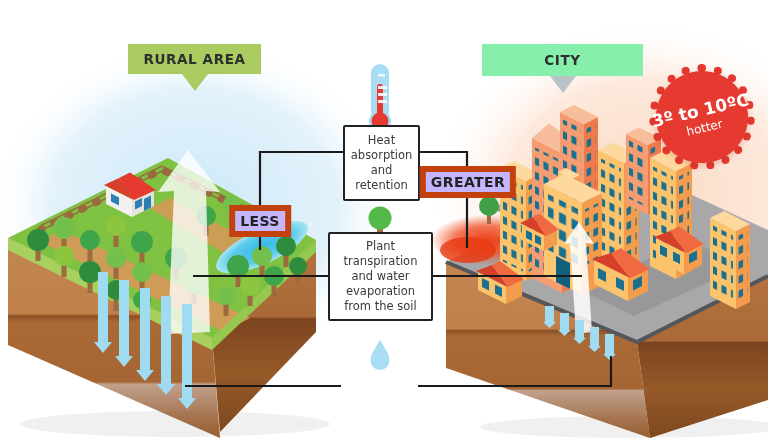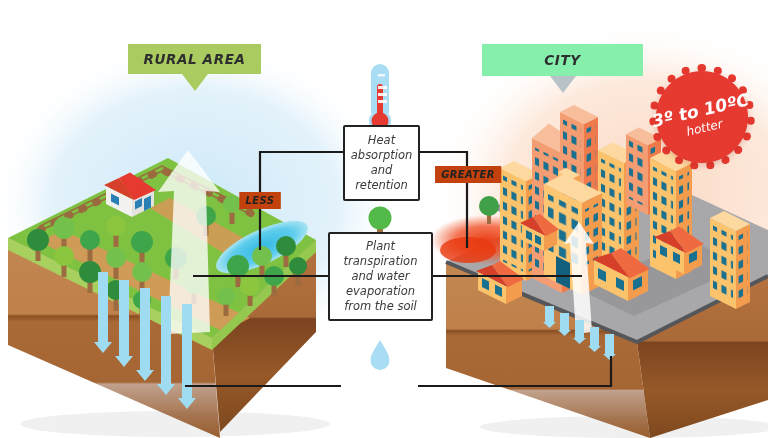--- a/index.html
+++ b/index.html
@@ -1,38 +1,38 @@
 <!DOCTYPE html>
 <html><head>
 <meta charset="utf-8">
 <style>
   html,body { margin:0; padding:0; background:#fff; }
   .stage { position:relative; width:768px; height:438px; background:#ffffff; overflow:hidden;
-           font-family:"DejaVu Sans","Liberation Sans",sans-serif;font-style:italic; }
+           font-family:"DejaVu Sans","Liberation Sans",sans-serif; }
   svg.bg { position:absolute; left:0; top:0; }
 
   .callout { position:absolute; display:flex; align-items:center; justify-content:center;
              font-weight:bold; font-size:13.5px; letter-spacing:.6px; color:#2e2e2e; }
   .callout .ptr { position:absolute; left:50%; top:100%; transform:translateX(-50%); width:0; height:0;
                   border-left:13px solid transparent; border-right:13px solid transparent; }
   .callout.rural { left:128px; top:44px; width:133px; height:30px; background:#a9cb5f; }
   .callout.rural .ptr { border-top:17px solid #a9cb5f; }
   .callout.city  { left:482px; top:44px; width:161px; height:32px; background:#86efac; }
   .callout.city .ptr { border-top:17px solid #b7c3c7; }
 
   .node { position:absolute; display:flex; align-items:center; justify-content:center; text-align:center;
           background:#fff; border:2px solid #222; border-radius:2px; font-size:11.5px; line-height:1.32;
           color:#3a3a3a; padding:2px; box-sizing:border-box; }
   .node.heat  { left:343px; top:125px; width:77px;  height:76px; }
   .node.plant { left:328px; top:232px; width:105px; height:89px; }
   .node.water { left:341px; top:358px; width:78px;  height:57px; }
 
-  .tag { position:absolute; background:#c2410c; border:1px solid #c2410c; font-size:10px; font-weight:bold;
+  .tag { position:absolute; background:#c4b5fd; border:6px solid #c2410c; font-size:14px; font-weight:bold;
          letter-spacing:.4px; padding:2px 5px; color:#222; transform:translateX(-50%); white-space:nowrap; }
-  .tag.less    { left:260px; top:192px; }
+  .tag.less    { left:260px; top:205px; }
   .tag.greater { left:468px; top:166px; }
 
   .badge { position:absolute; left:649px; top:64px; width:106px; height:106px; }
   .badge-ring { position:absolute; inset:0; border-radius:50%; border:8px dotted #e6392f; box-sizing:border-box; }
   .badge-core { position:absolute; inset:7px; background:#e6392f; border-radius:50%;
                 box-shadow:0 2px 6px rgba(150,30,20,.25); }
   .badge-text { position:absolute; inset:0; display:flex; flex-direction:column; align-items:center;
                 justify-content:center; transform:rotate(-13deg); color:#fff; }
   .badge-l1 { font-size:17px; font-weight:bold; }
   .badge-l2 { font-size:12px; margin-top:1px; }

